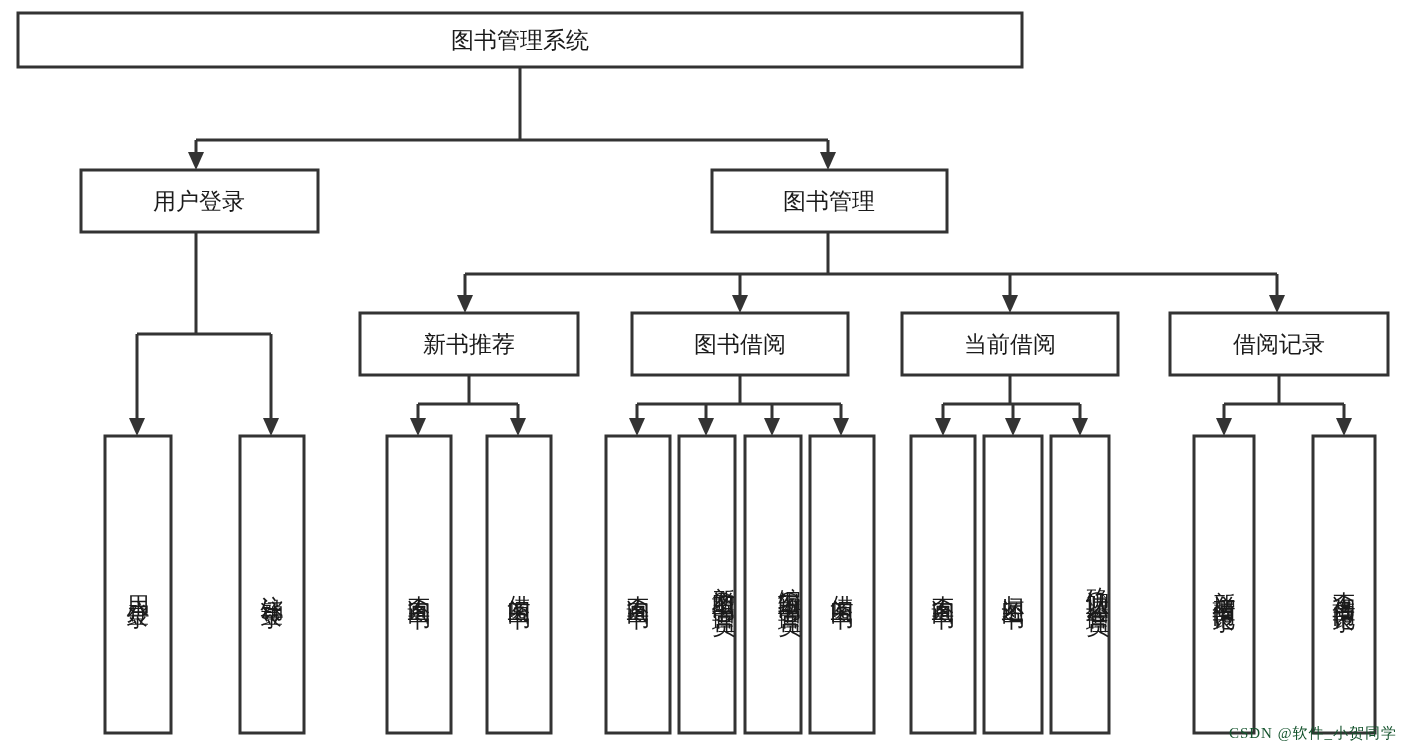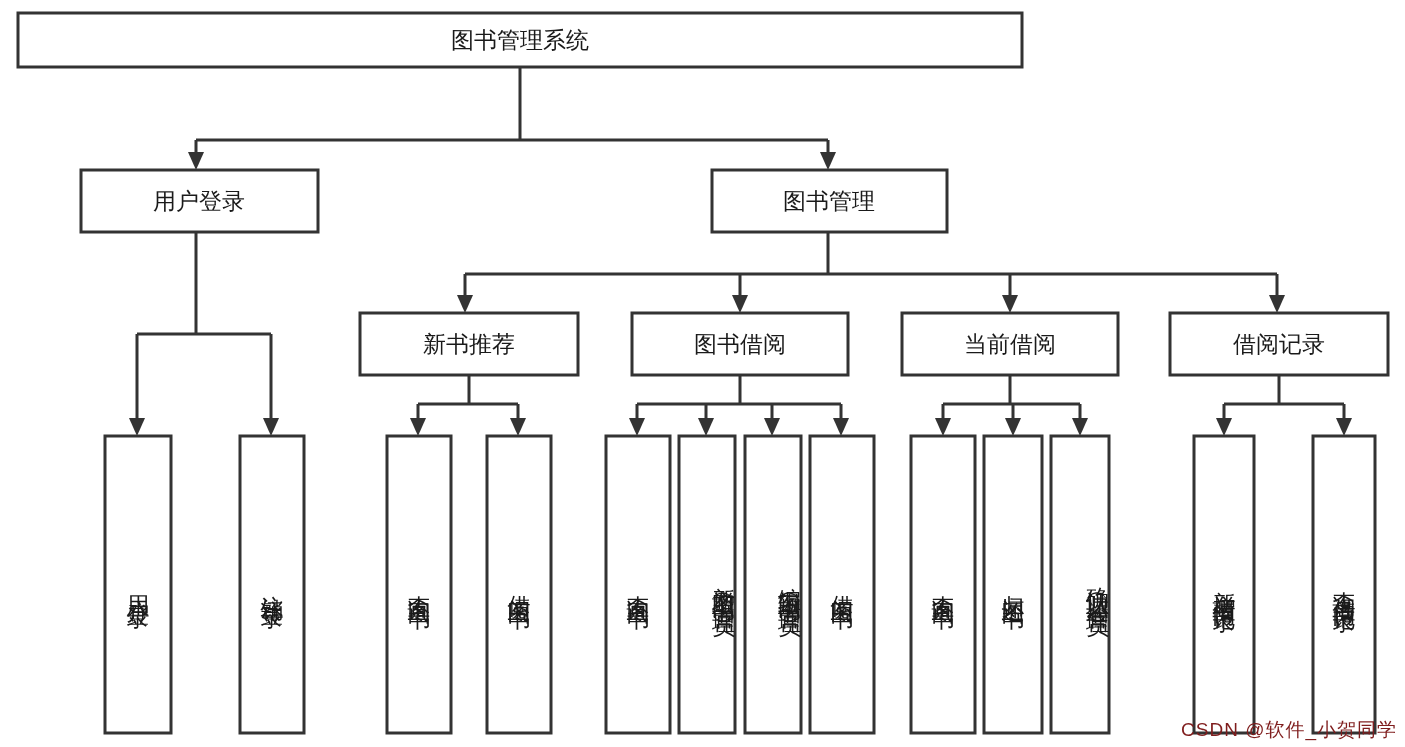--- a/index.html
+++ b/index.html
@@ -42,23 +42,23 @@
     align-items:flex-start;
     justify-content:center;
     white-space:nowrap;
     pointer-events:none;
   }
   .vtext-wrap.center{align-items:center;}
   .watermark{
     position:absolute;
     right:8px;
     bottom:4px;
-    font-family:Liberation Sans, sans-serif;
-    font-size:19px;
-    color:#7f1d1d;
+    font-family:Liberation Serif, serif;
+    font-size:15px;
+    color:#14532d;
     letter-spacing:1px;
     white-space:nowrap;
   }
 </style>
 </head>
 <body>
 
 <svg id="diagram" viewBox="0 0 1405 747" xmlns="http://www.w3.org/2000/svg">
 
   <defs>

